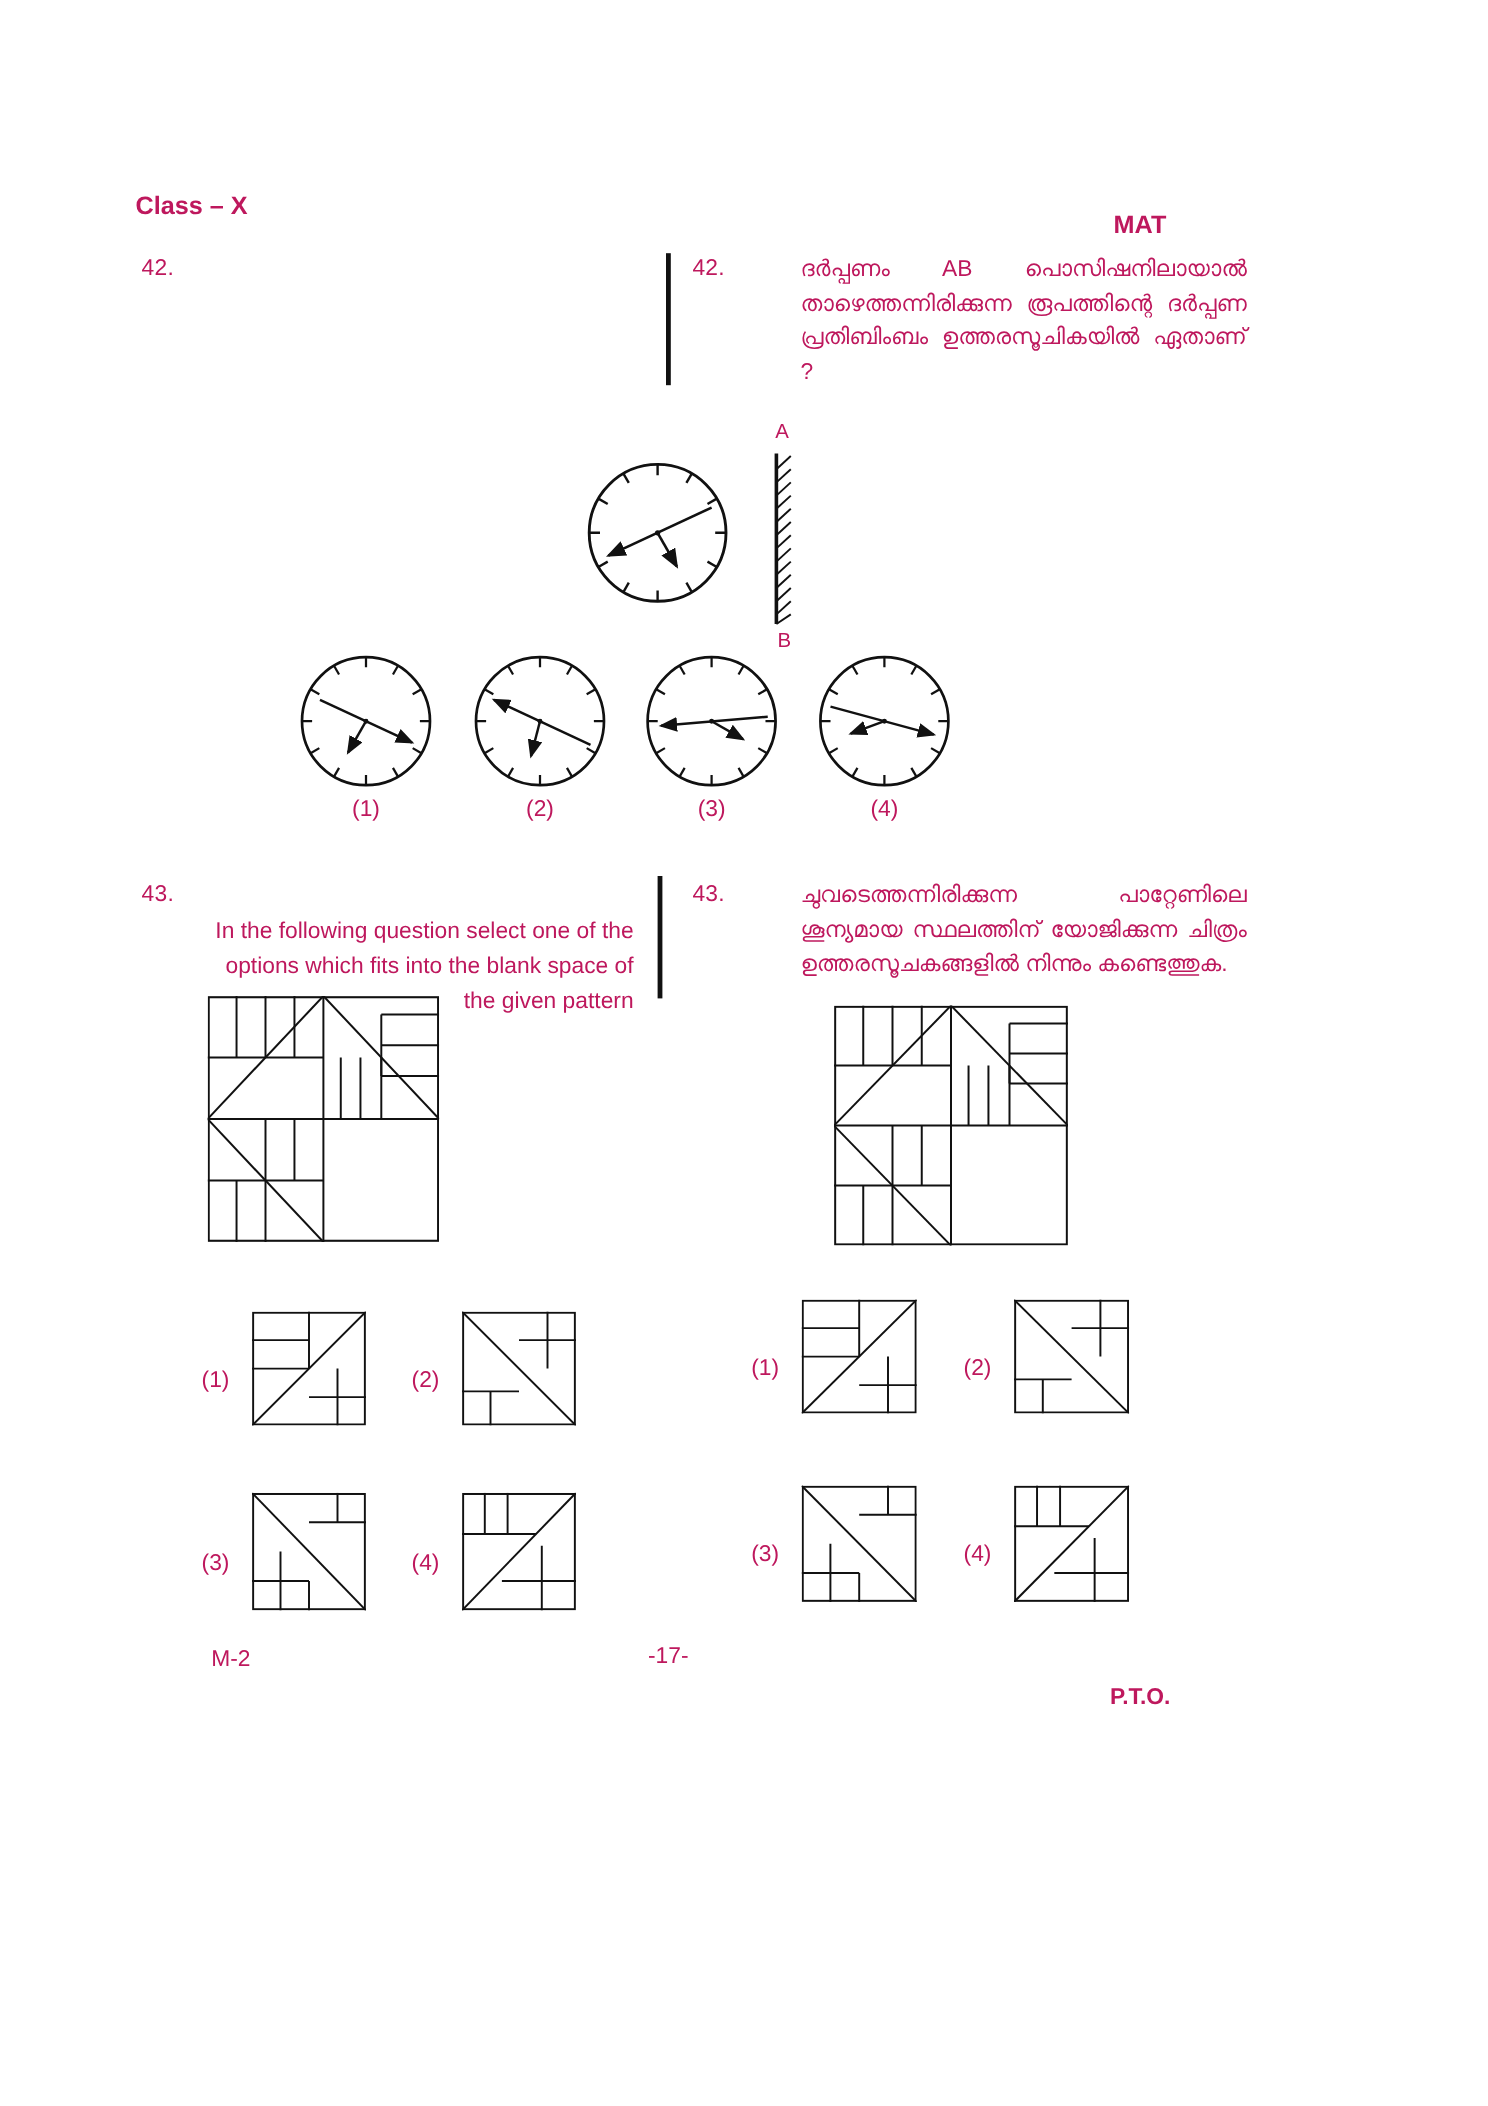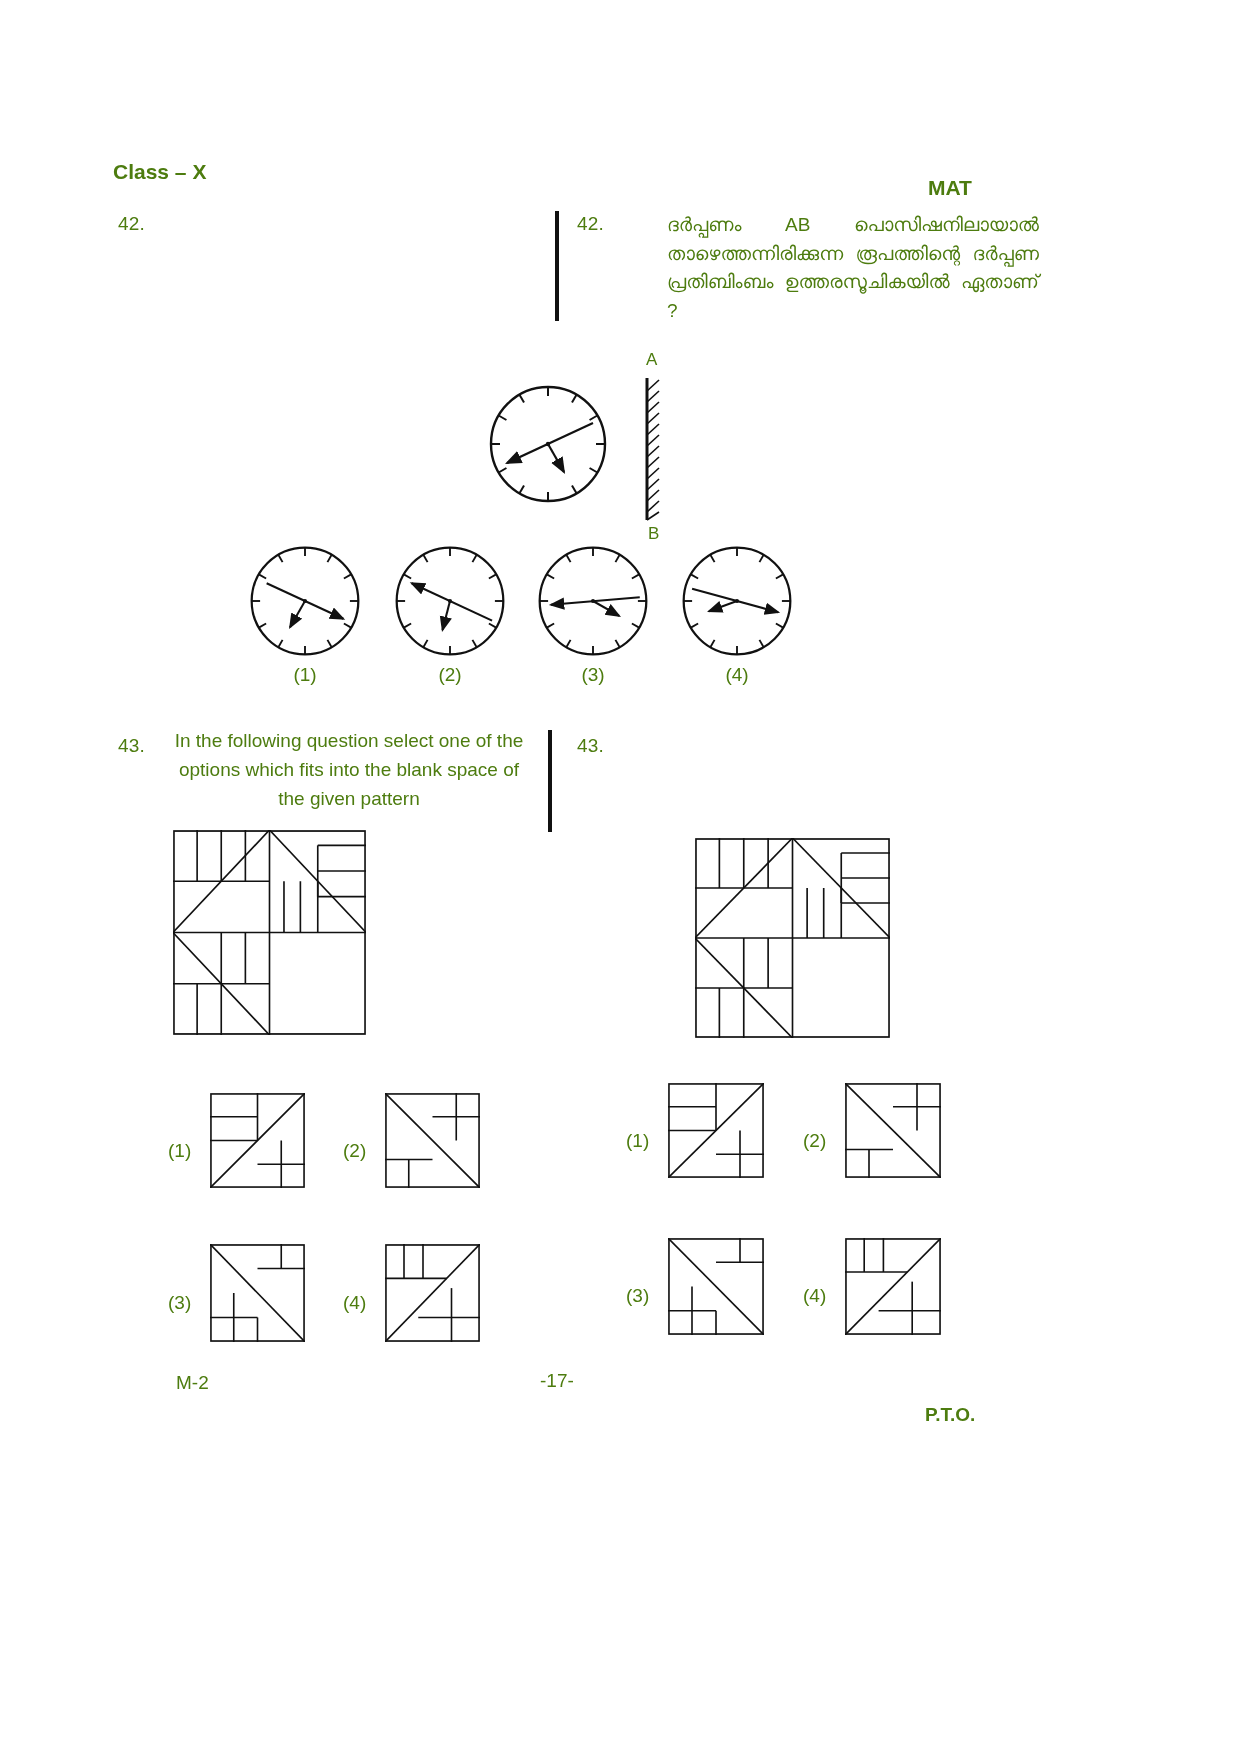--- a/index.html
+++ b/index.html
@@ -1,21 +1,21 @@
 <!DOCTYPE html>
 <html><head>
 <meta charset="utf-8">
 <style>
   html,body{margin:0;padding:0;background:#d8d8d8;}
   .page{
     position:relative;
     width:1240px;height:1755px;
     background:#ffffff;
     font-family:"Liberation Sans", sans-serif;
-    color:#4d7c0f;
+    color:#be185d;
     overflow:hidden;
   }
   .abs{position:absolute;}
   .bold{font-weight:bold;}
   .qnum{font-size:19px;letter-spacing:0.2px;text-align:right;}
   .qtext{font-size:19px;line-height:1.52;text-align:justify;}
   .qtext-ml{font-size:19px;line-height:1.5;text-align:justify;margin-left:48px;}
   .col-divider{background:#111;}
   .opt-label{font-size:19px;}
   .opt-label-center{font-size:19px;text-align:center;display:inline-block;}
@@ -177,23 +177,24 @@
     <line x1="-48" y1="-13" x2="44" y2="12" stroke="#111" stroke-width="2.2" marker-end="url(#arrowhead)"></line>
     <line x1="0" y1="0" x2="-30" y2="11" stroke="#111" stroke-width="2.2" marker-end="url(#arrowhead)"></line>
   </svg>
 
   <span class="abs opt-label-center" style="left:247px;top:664px;width:116px;">(1)</span>
   <span class="abs opt-label-center" style="left:392px;top:664px;width:116px;">(2)</span>
   <span class="abs opt-label-center" style="left:535px;top:664px;width:116px;">(3)</span>
   <span class="abs opt-label-center" style="left:679px;top:664px;width:116px;">(4)</span>
 
   <div class="abs qnum" style="left:118px;top:735px;">43.</div>
-  <div class="abs qtext" style="left:170px;top:727px;width:358px;text-align:center;">In the following question select one of the options which fits into the blank space of the given pattern</div>
+  <div class="abs qtext" style="left:170px;top:763px;width:358px;text-align:right;">In the following question select one of the options which fits into the blank space of the given pattern</div>
   <div class="abs col-divider" style="left:548px;top:730px;width:4px;height:102px;"></div>
   <div class="abs qnum" style="left:577px;top:735px;">43.</div>
+  <div class="abs qtext-ml" style="left:619px;top:733px;width:372px;">ചുവടെത്തന്നിരിക്കുന്ന പാറ്റേണിലെ ശൂന്യമായ സ്ഥലത്തിന് യോജിക്കുന്ന ചിത്രം ഉത്തരസൂചകങ്ങളിൽ നിന്നും കണ്ടെത്തുക.</div>
 
   <svg class="abs" style="left:173px;top:830px;" width="193" height="205" viewBox="0 0 200 200" preserveAspectRatio="none">
     <use href="#pattern-main"></use>
   </svg>
   <svg class="abs" style="left:695px;top:838px;" width="195" height="200" viewBox="0 0 200 200" preserveAspectRatio="none">
     <use href="#pattern-main"></use>
   </svg>
 
   <span class="abs opt-label" style="left:168px;top:1140px;">(1)</span>
   <svg class="abs" style="left:210px;top:1093px;" width="95" height="95" viewBox="0 0 100 100">

